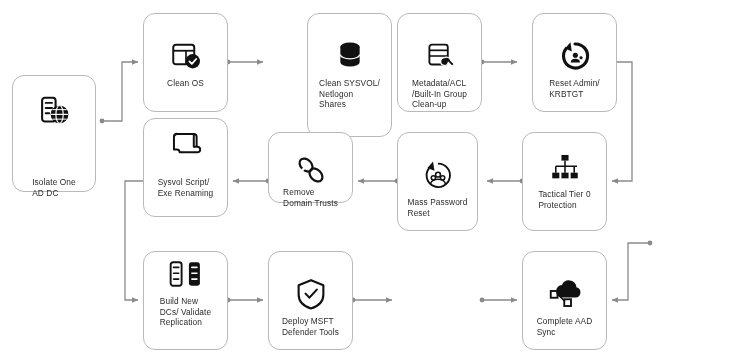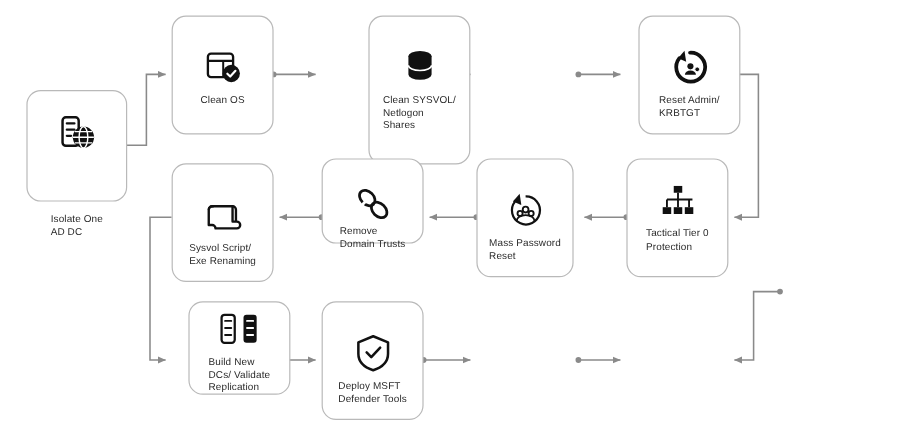--- a/index.html
+++ b/index.html
@@ -51,21 +51,21 @@
       <circle cx="522" cy="181" r="2.4"></circle>
       <circle cx="397" cy="181" r="2.4"></circle>
       <circle cx="268" cy="181" r="2.4"></circle>
       <circle cx="228" cy="300" r="2.4"></circle>
       <circle cx="353" cy="300" r="2.4"></circle>
       <circle cx="482" cy="300" r="2.4"></circle>
       <circle cx="650" cy="243" r="2.4"></circle>
     </g>
   </svg>
 
-  <div class="node" style="left:22px;top:75px;width:84px;height:93px;padding-top:17px;gap:46px;">
+  <div class="node" style="left:12px;top:75px;width:84px;height:117px;padding-top:17px;gap:46px;">
     <div class="ico">
       <svg width="38" height="38" viewBox="0 0 48 48">
         <rect x="9" y="6" width="17" height="30" rx="3.5" fill="none" stroke="#111" stroke-width="2.6"></rect>
         <line x1="13.5" y1="12.5" x2="21.5" y2="12.5" stroke="#111" stroke-width="2.4" stroke-linecap="round"></line>
         <line x1="13.5" y1="19" x2="21.5" y2="19" stroke="#111" stroke-width="2.4" stroke-linecap="round"></line>
         <line x1="13.5" y1="25.5" x2="18" y2="25.5" stroke="#111" stroke-width="2.4" stroke-linecap="round"></line>
         <circle cx="31" cy="27" r="11.2" fill="#111"></circle>
         <ellipse cx="31" cy="27" rx="4.6" ry="11.2" fill="none" stroke="#fff" stroke-width="1.5"></ellipse>
         <line x1="20" y1="27" x2="42" y2="27" stroke="#fff" stroke-width="1.5"></line>
         <line x1="22" y1="21" x2="40" y2="21" stroke="#fff" stroke-width="1.3"></line>
@@ -92,20 +92,31 @@
     <div class="ico">
       <svg width="32" height="34" viewBox="0 0 40 44">
         <ellipse cx="20" cy="10" rx="12.5" ry="5.6" fill="#111"></ellipse>
         <path d="M7.5,10 L7.5,30 A12.5,5.6 0 0 0 32.5,30 L32.5,10 Z" fill="#111"></path>
         <path d="M7.5,20 A12.5,5.6 0 0 0 32.5,20" fill="none" stroke="#fff" stroke-width="1.7"></path>
       </svg>
     </div>
     <div class="lbl">Clean SYSVOL/<br>Netlogon<br>Shares</div>
   </div>
 
+  <div class="node" style="left:397px;top:13px;width:85px;height:99px;padding-top:20px;">
+    <div class="ico">
+      <svg width="34" height="34" viewBox="0 0 48 48">
+        <rect x="9" y="8" width="26" height="28" rx="3.5" fill="none" stroke="#111" stroke-width="2.6"></rect>
+        <line x1="9" y1="16" x2="35" y2="16" stroke="#111" stroke-width="2.4"></line>
+        <line x1="9" y1="24" x2="35" y2="24" stroke="#111" stroke-width="2.2"></line>
+        <path d="M30.5,26.5 a5.4,5.4 0 1 0 5.2,6.6 l5.4,5.4 3.1,-3.1 -5.4,-5.4 a5.4,5.4 0 0 0 -8.3,-3.5 z" fill="#111" stroke="#fff" stroke-width="1.6"></path>
+      </svg>
+    </div>
+    <div class="lbl">Metadata/ACL<br>/Built-In Group<br>Clean-up</div>
+  </div>
 
   <div class="node" style="left:522px;top:13px;width:85px;height:99px;padding-top:20px;margin-left:10px;">
     <div class="ico">
       <svg width="34" height="34" viewBox="0 0 48 48">
         <path d="M24,7 A17,17 0 1 1 11.5,13.4" fill="none" stroke="#111" stroke-width="4.4" stroke-linecap="round"></path>
         <path d="M17.5,4.5 L10,13.5 L19.5,17.5 Z" fill="#111"></path>
         <circle cx="24.5" cy="23" r="3.6" fill="#111"></circle>
         <path d="M18,33 a6.5,5 0 0 1 13,0 z" fill="#111"></path>
         <circle cx="32.5" cy="26.5" r="2.8" fill="#111" stroke="#fff" stroke-width="1.1"></circle>
       </svg>
@@ -144,32 +155,32 @@
     <div class="ico">
       <svg width="34" height="34" viewBox="0 0 48 48">
         <ellipse cx="17" cy="17" rx="7.5" ry="10.5" transform="rotate(-45 17 17)" fill="none" stroke="#111" stroke-width="3.2"></ellipse>
         <ellipse cx="31" cy="31" rx="7.5" ry="10.5" transform="rotate(-45 31 31)" fill="none" stroke="#111" stroke-width="3.2"></ellipse>
         <line x1="10" y1="26" x2="22" y2="14" stroke="#fff" stroke-width="3.4"></line>
       </svg>
     </div>
     <div class="lbl">Remove<br>Domain Trusts</div>
   </div>
 
-  <div class="node" style="left:143px;top:136px;width:85px;height:99px;padding-top:20px;">
+  <div class="node" style="left:143px;top:118px;width:85px;height:99px;gap:14px;">
     <div class="ico">
       <svg width="34" height="32" viewBox="0 0 48 44">
         <path d="M13,12 h22 v18 h5 a4,4 0 0 1 0,8 h-25 a4,4 0 0 0 -4,-4 h-4 v-18 a4,4 0 0 1 4,-4 z" fill="none" stroke="#111" stroke-width="2.8" stroke-linejoin="round"></path>
         <path d="M35,12 a4,4 0 0 1 4,4 v14" fill="none" stroke="#111" stroke-width="2.8"></path>
         <path d="M7,16 a4,4 0 0 1 6,-3.5" fill="none" stroke="#111" stroke-width="2.8"></path>
       </svg>
     </div>
     <div class="lbl">Sysvol Script/<br>Exe Renaming</div>
   </div>
 
-  <div class="node" style="left:143px;top:251px;width:85px;height:78px;margin-left:14px;">
+  <div class="node" style="left:143px;top:251px;width:85px;height:99px;">
     <div class="ico">
       <svg width="38" height="34" viewBox="0 0 52 44">
         <rect x="5" y="6" width="15" height="32" rx="3.4" fill="none" stroke="#111" stroke-width="2.6"></rect>
         <line x1="9" y1="13" x2="16" y2="13" stroke="#111" stroke-width="2.2" stroke-linecap="round"></line>
         <line x1="9" y1="21" x2="16" y2="21" stroke="#111" stroke-width="2.2" stroke-linecap="round"></line>
         <line x1="9" y1="29" x2="16" y2="29" stroke="#111" stroke-width="2.2" stroke-linecap="round"></line>
         <rect x="30" y="6" width="15" height="32" rx="3.4" fill="#111"></rect>
         <line x1="34" y1="13" x2="41" y2="13" stroke="#fff" stroke-width="2.2" stroke-linecap="round"></line>
         <line x1="34" y1="21" x2="41" y2="21" stroke="#fff" stroke-width="2.2" stroke-linecap="round"></line>
         <line x1="34" y1="29" x2="41" y2="29" stroke="#fff" stroke-width="2.2" stroke-linecap="round"></line>
@@ -182,15 +193,26 @@
     <div class="ico">
       <svg width="32" height="34" viewBox="0 0 44 46">
         <path d="M22,4 L39,11 v13 c0,10 -8,16 -17,19 C13,40 5,34 5,24 V11 Z" fill="none" stroke="#111" stroke-width="2.9" stroke-linejoin="round"></path>
         <path d="M14.5,22.5 L19.8,28 L30,17" fill="none" stroke="#111" stroke-width="2.9" stroke-linecap="round" stroke-linejoin="round"></path>
       </svg>
     </div>
     <div class="lbl">Deploy MSFT<br>Defender Tools</div>
   </div>
 
 
+  <div class="node" style="left:522px;top:251px;width:85px;height:99px;padding-top:20px;">
+    <div class="ico">
+      <svg width="36" height="32" viewBox="0 0 48 42">
+        <path d="M20,9 a10,10 0 0 1 19.2,3 a7,7 0 0 1 -1.2,13.8 H21 a8.4,8.4 0 0 1 -1,-16.8 z" fill="#111"></path>
+        <rect x="5" y="17" width="9" height="9" fill="none" stroke="#111" stroke-width="2.5"></rect>
+        <rect x="23" y="28" width="9" height="9" fill="none" stroke="#111" stroke-width="2.5"></rect>
+        <path d="M14,21.5 L24,21.5 M16,23 L24,31" fill="none" stroke="#111" stroke-width="2.3"></path>
+      </svg>
+    </div>
+    <div class="lbl">Complete AAD<br>Sync</div>
+  </div>
 
 
 </div>
 
 </body></html>

